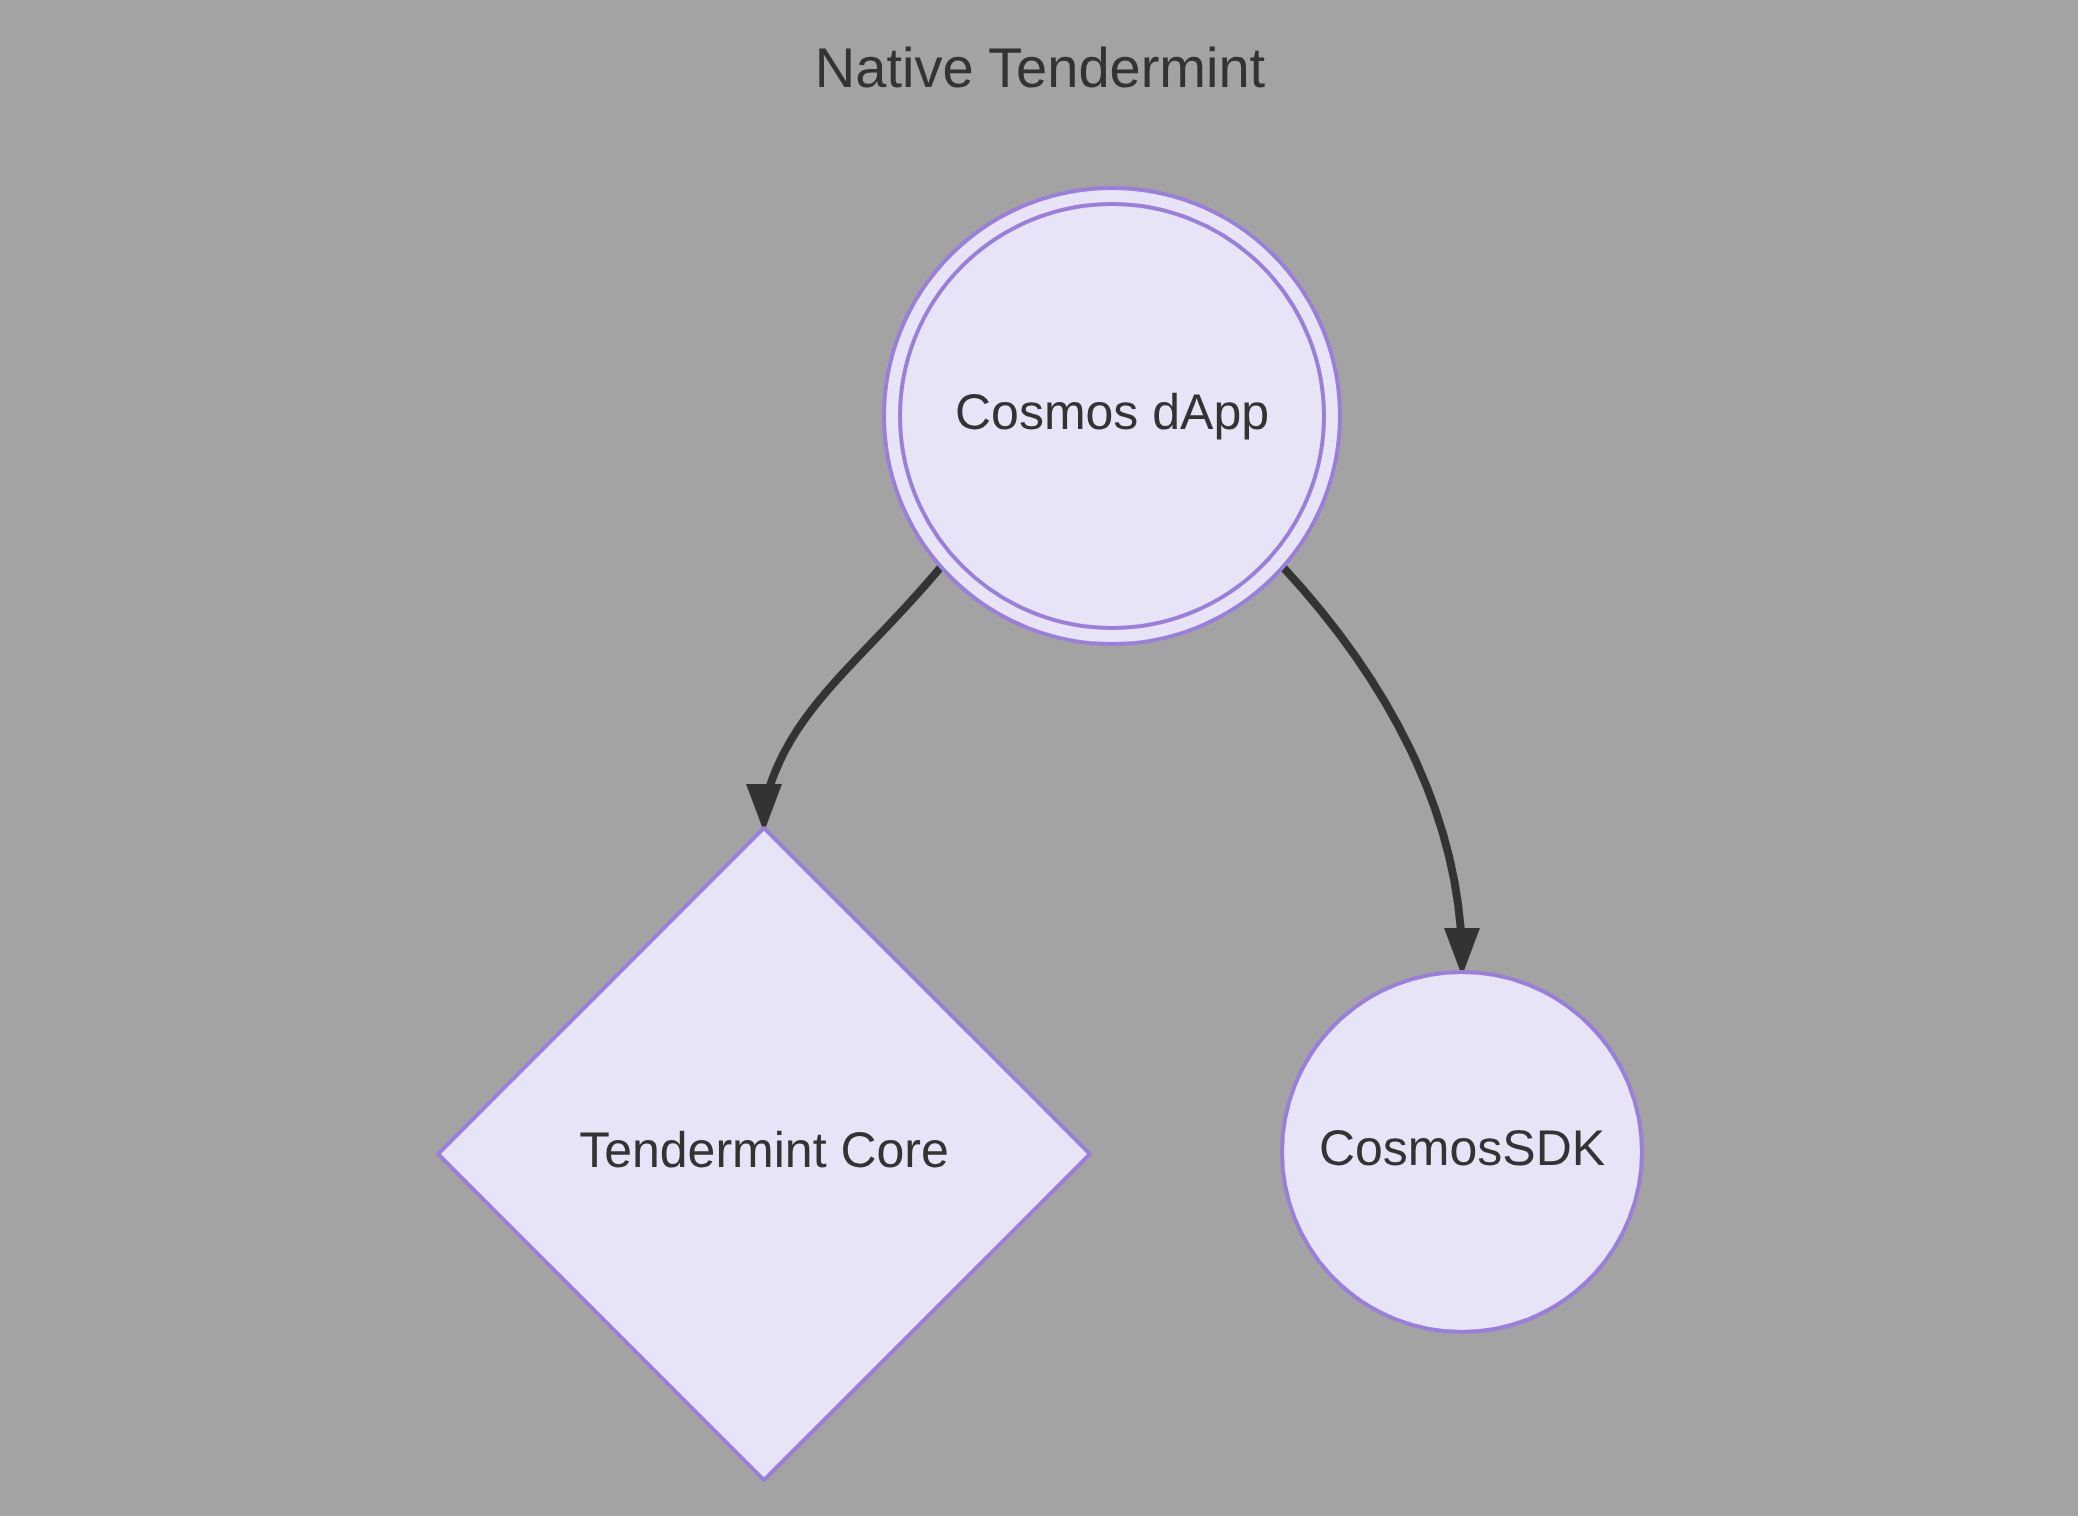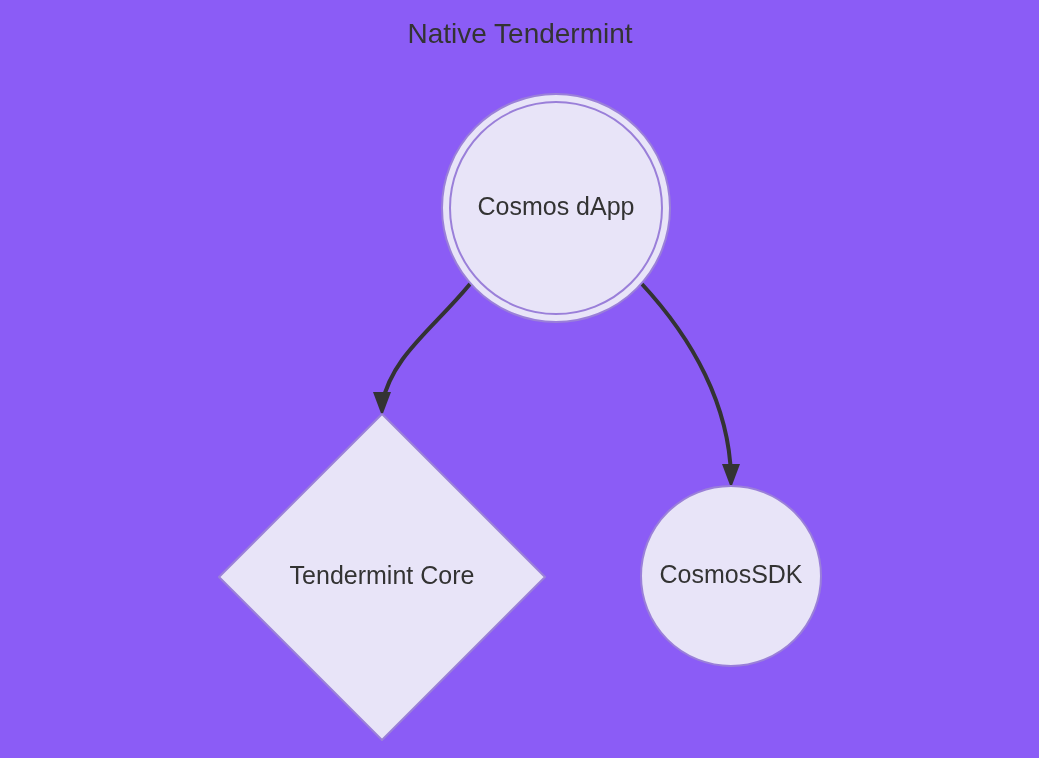--- a/index.html
+++ b/index.html
@@ -11,21 +11,21 @@
   body {
     width: 1039px;
     height: 758px;
     overflow: hidden;
     font-family: "Liberation Sans", "DejaVu Sans", sans-serif;
   }
   #diagram-root {
     position: relative;
     width: 1039px;
     height: 758px;
-    background: #8b5cf6;
+    background: #a3a3a3;
     text-align: right;
   }
   #flow-svg {
     position: absolute;
     top: 0;
     left: 0;
     width: 1039px;
     height: 758px;
     display: block;
   }

